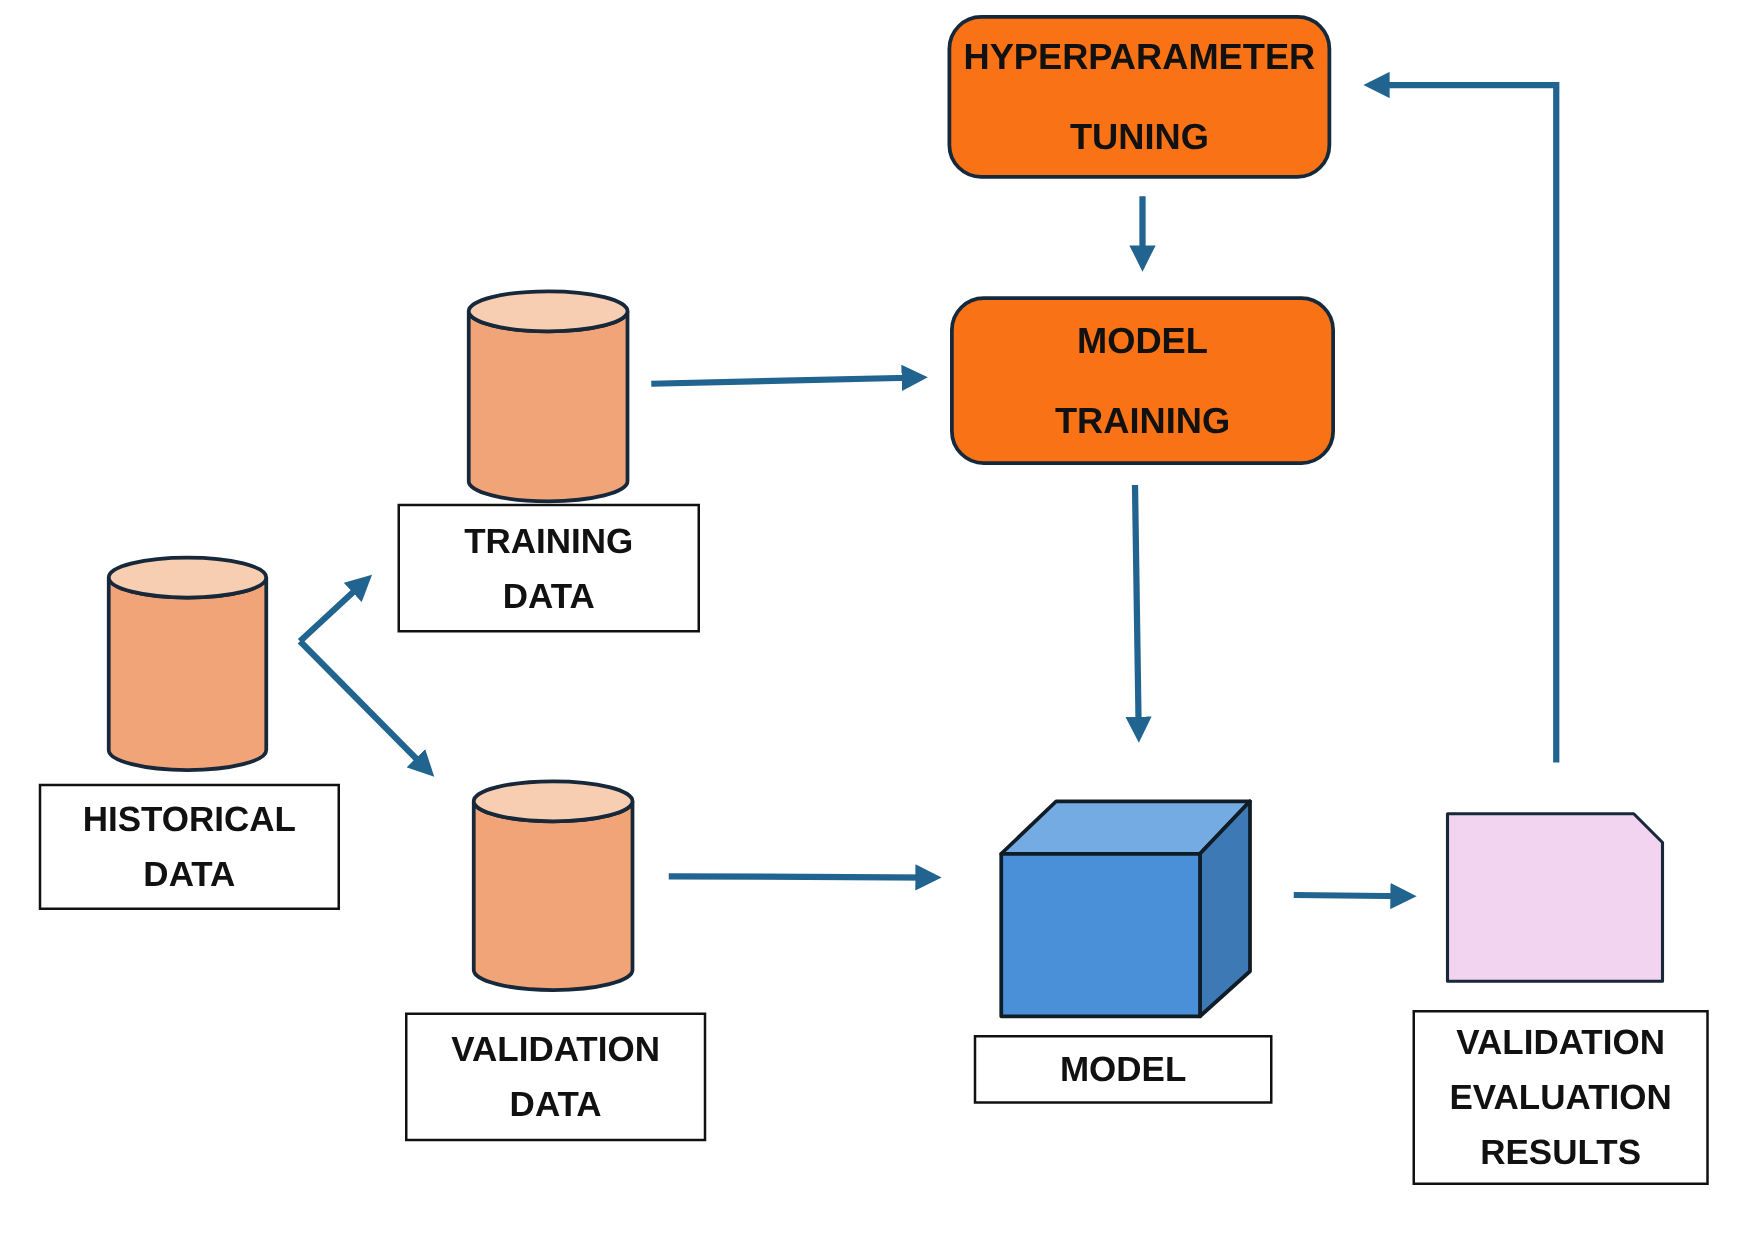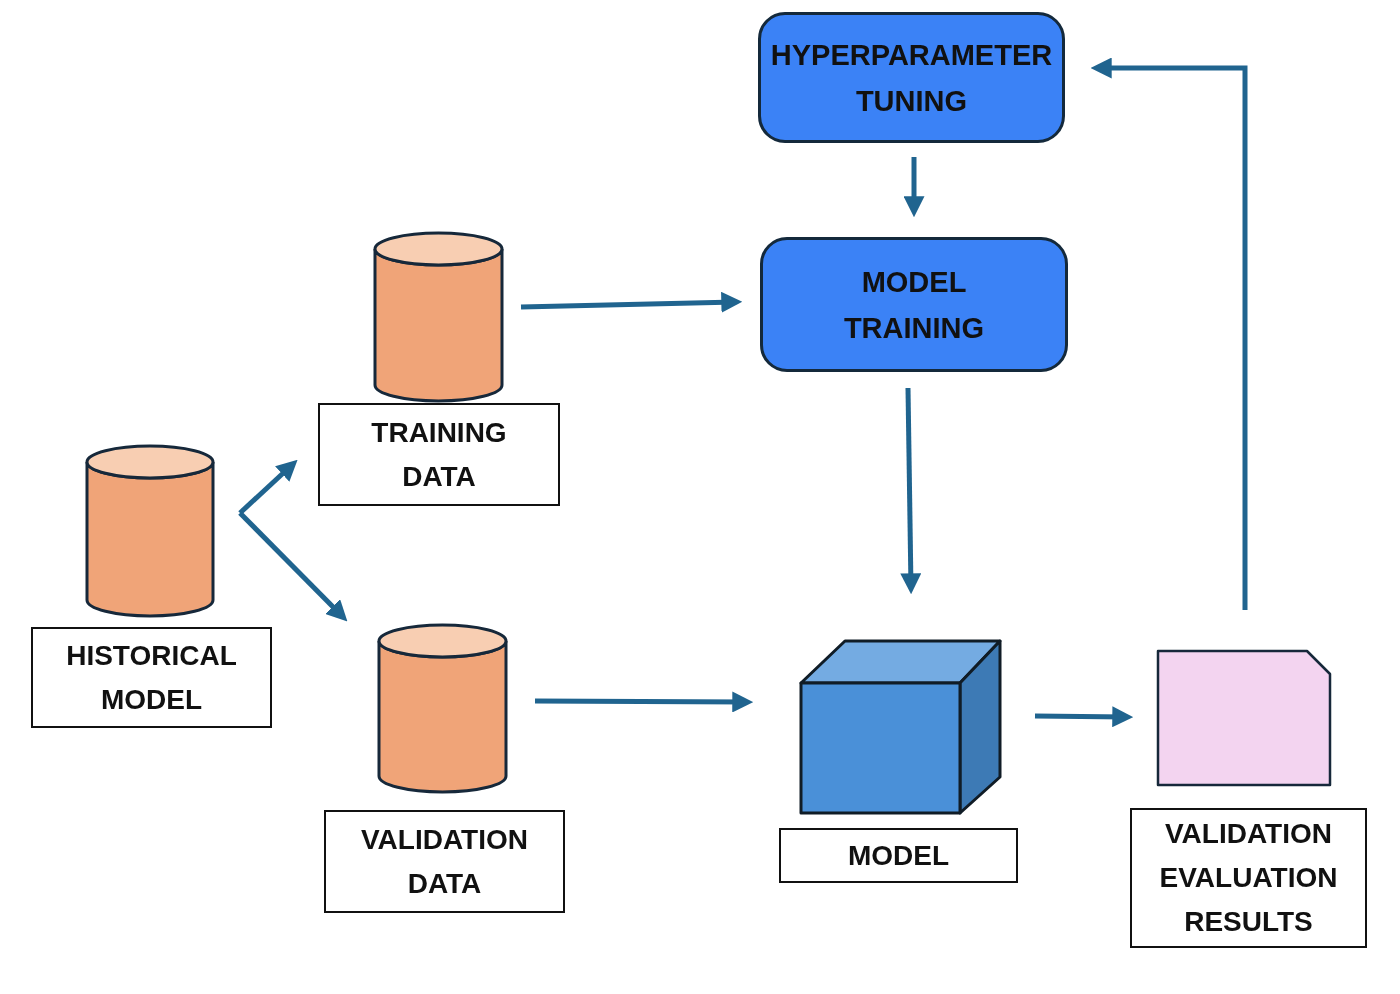--- a/index.html
+++ b/index.html
@@ -31,25 +31,25 @@
     position: absolute;
     display: flex;
     align-items: center;
     justify-content: center;
     text-align: center;
     box-sizing: border-box;
     color: #111111;
     font-weight: 700;
   }
   .node {
-    background: #3b82f6;
+    background: #f97316;
     border: 3.5px solid #14293b;
     border-radius: 27px;
     font-size: 29px;
-    line-height: 46px;
+    line-height: 64px;
   }
   .label-box {
     background: #ffffff;
     border: 2.5px solid #111111;
     font-size: 28px;
     line-height: 44px;
   }
   .multiline { white-space: pre-line; }
   
   #node-ht  { left: 758px;  top: 12px;  width: 307px; height: 131px; }
@@ -106,21 +106,21 @@
     <span class="multiline">MODEL
 TRAINING</span>
   </div>
 
   <div class="label-box" id="lbl-training">
     <span class="multiline">TRAINING
 DATA</span>
   </div>
   <div class="label-box" id="lbl-historical">
     <span class="multiline">HISTORICAL
-MODEL</span>
+DATA</span>
   </div>
   <div class="label-box" id="lbl-validation">
     <span class="multiline">VALIDATION
 DATA</span>
   </div>
   <div class="label-box" id="lbl-model">
     <span class="multiline">MODEL</span>
   </div>
   <div class="label-box" id="lbl-ver">
     <span class="multiline">VALIDATION

